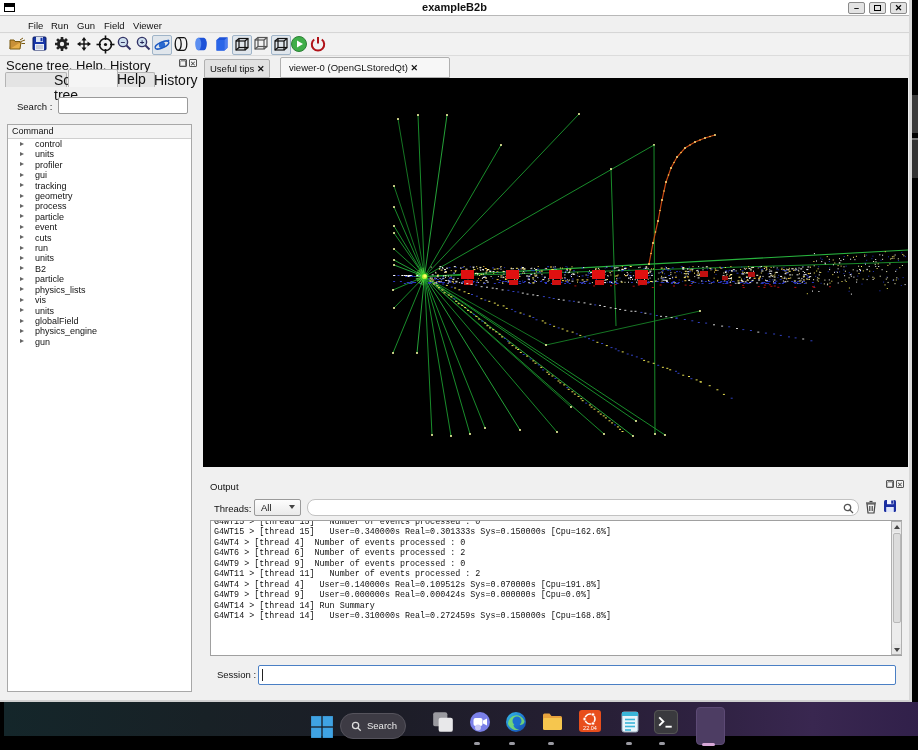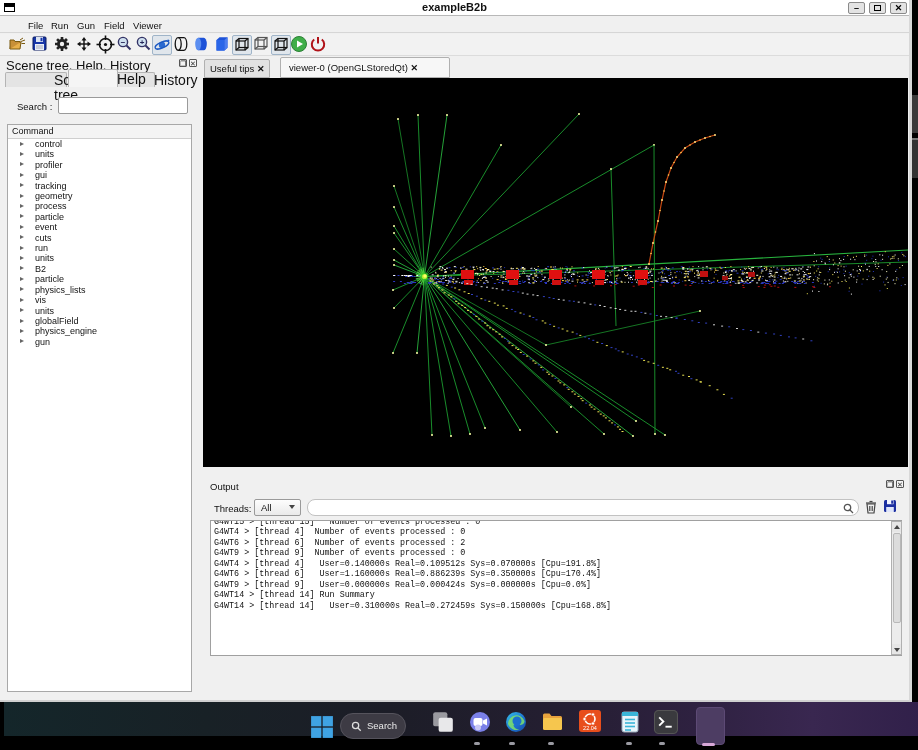--- a/index.html
+++ b/index.html
@@ -1772,38 +1772,45 @@
     <svg style="position:absolute;left:680px;top:4px;" width="14" height="14" viewBox="0 0 14 14">
         <rect x="1" y="1" width="12" height="12" rx="1.5" fill="#1c2fa0"></rect>
         <rect x="4" y="1" width="6.5" height="4.2" fill="#f4f6ff"></rect>
         <rect x="8.2" y="1.5" width="1.8" height="3.2" fill="#1c2fa0"></rect>
         <rect x="3.2" y="8" width="7.6" height="5" fill="#dfe5fa"></rect>
       </svg>
   </div>
   <div id="logbox">
       <div style="margin-top:-4px">
         <div>G4WT15&nbsp;&gt;&nbsp;[thread&nbsp;15]&nbsp;&nbsp;&nbsp;Number&nbsp;of&nbsp;events&nbsp;processed&nbsp;:&nbsp;0</div>
+        <div>G4WT15&nbsp;&gt;&nbsp;[thread&nbsp;15]&nbsp;&nbsp;&nbsp;User=0.340000s&nbsp;Real=0.301333s&nbsp;Sys=0.150000s&nbsp;[Cpu=162.6%]</div>
         <div>G4WT4&nbsp;&gt;&nbsp;[thread&nbsp;4]&nbsp;&nbsp;Number&nbsp;of&nbsp;events&nbsp;processed&nbsp;:&nbsp;0</div>
         <div>G4WT6&nbsp;&gt;&nbsp;[thread&nbsp;6]&nbsp;&nbsp;Number&nbsp;of&nbsp;events&nbsp;processed&nbsp;:&nbsp;2</div>
         <div>G4WT9&nbsp;&gt;&nbsp;[thread&nbsp;9]&nbsp;&nbsp;Number&nbsp;of&nbsp;events&nbsp;processed&nbsp;:&nbsp;0</div>
+        <div>G4WT11&nbsp;&gt;&nbsp;[thread&nbsp;11]&nbsp;&nbsp;&nbsp;Number&nbsp;of&nbsp;events&nbsp;processed&nbsp;:&nbsp;2</div>
         <div>G4WT4&nbsp;&gt;&nbsp;[thread&nbsp;4]&nbsp;&nbsp;&nbsp;User=0.140000s&nbsp;Real=0.109512s&nbsp;Sys=0.070000s&nbsp;[Cpu=191.8%]</div>
-        <div>G4WT6&nbsp;&gt;&nbsp;[thread&nbsp;6]&nbsp;&nbsp;&nbsp;User=1.160000s&nbsp;Real=0.886239s&nbsp;Sys=0.350000s&nbsp;[Cpu=170.4%]</div>
         <div>G4WT9&nbsp;&gt;&nbsp;[thread&nbsp;9]&nbsp;&nbsp;&nbsp;User=0.000000s&nbsp;Real=0.000424s&nbsp;Sys=0.000000s&nbsp;[Cpu=0.0%]</div>
         <div>G4WT14&nbsp;&gt;&nbsp;[thread&nbsp;14]&nbsp;Run&nbsp;Summary</div>
         <div>G4WT14&nbsp;&gt;&nbsp;[thread&nbsp;14]&nbsp;&nbsp;&nbsp;User=0.310000s&nbsp;Real=0.272459s&nbsp;Sys=0.150000s&nbsp;[Cpu=168.8%]</div>
       </div>
     </div>
   <div class="sb" style="left:891px;top:521px;width:11px;height:134px;border:1px solid #b0b0b0;background:#ececec;">
     <div style="position:absolute;left:0px;top:0px;width:9px;height:10px;background:#e6e6e6;">
         <span style="position:absolute;left:1.5px;top:3px;border-bottom:4px solid #444;border-left:3px solid transparent;border-right:3px solid transparent;"></span>
       </div>
     <div style="position:absolute;left:0.5px;top:11px;width:8px;height:90px;background:#dcdcdc;border:1px solid #b8b8b8;border-radius:2px;"></div>
     <div style="position:absolute;left:0px;bottom:0px;width:9px;height:10px;background:#e6e6e6;">
         <span style="position:absolute;left:1.5px;top:4px;border-top:4px solid #444;border-left:3px solid transparent;border-right:3px solid transparent;"></span>
       </div>
+  </div>
+  <div id="sessrow">
+    <span style="position:absolute;left:14px;top:9px;font-size:9.5px;color:#111;">Session :</span>
+    <div style="position:absolute;left:55px;top:5px;width:638px;height:20px;background:#fff;border:1.5px solid #4a7fc4;border-radius:2px;">
+      <div style="position:absolute;left:3px;top:3px;width:1px;height:12px;background:#222;"></div>
+    </div>
   </div>
 </div>
 <div id="deskstrip">
   <div style="position:absolute;left:0;top:95px;width:6px;height:38px;background:#3a3a3a;"></div>
   <div style="position:absolute;left:0;top:138px;width:6px;height:40px;background:#333;border-top:2px solid #777;"></div>
 </div>
 <div id="taskbar">
     <svg class="tki" style="left:306px;top:13px;" width="18" height="18" viewBox="0 0 22 22">
       <g fill="#3fa3e3">
         <rect x="1" y="1" width="9.4" height="9.4"></rect>

